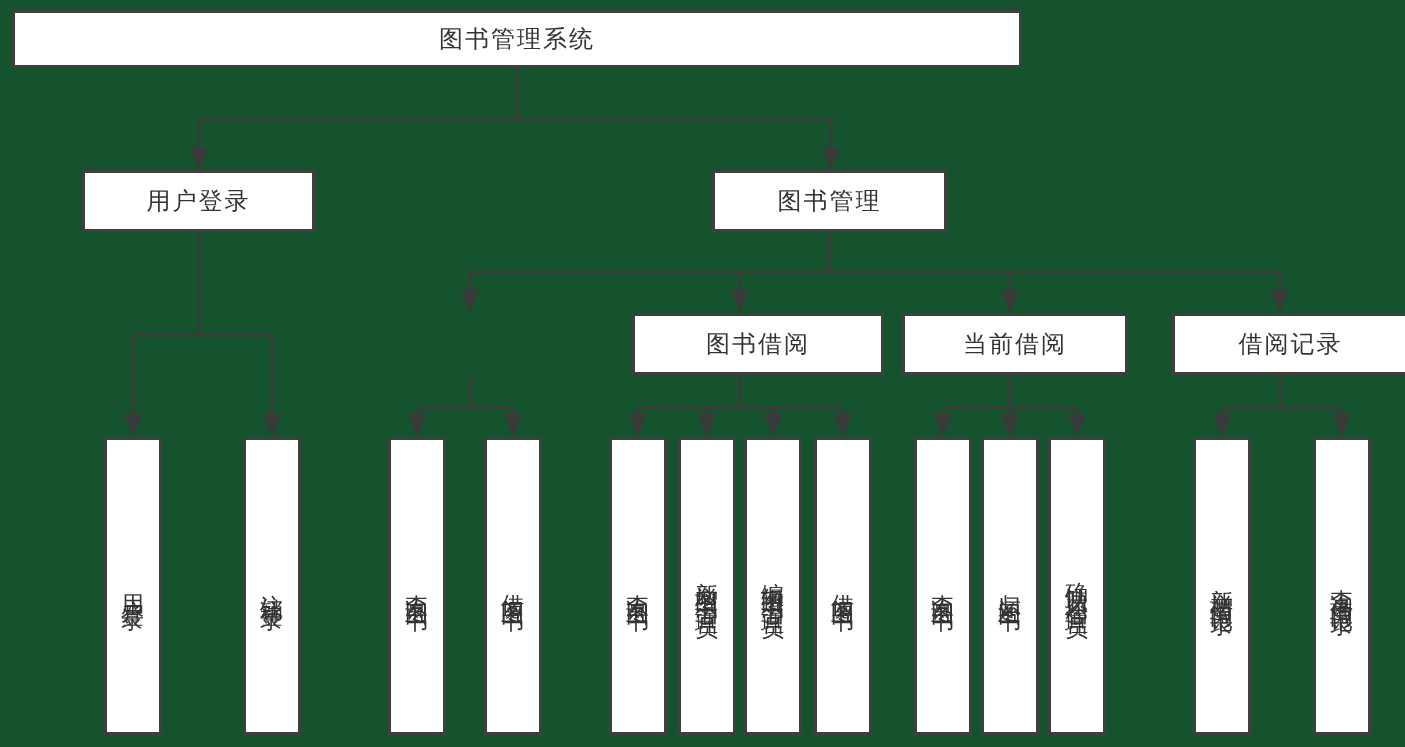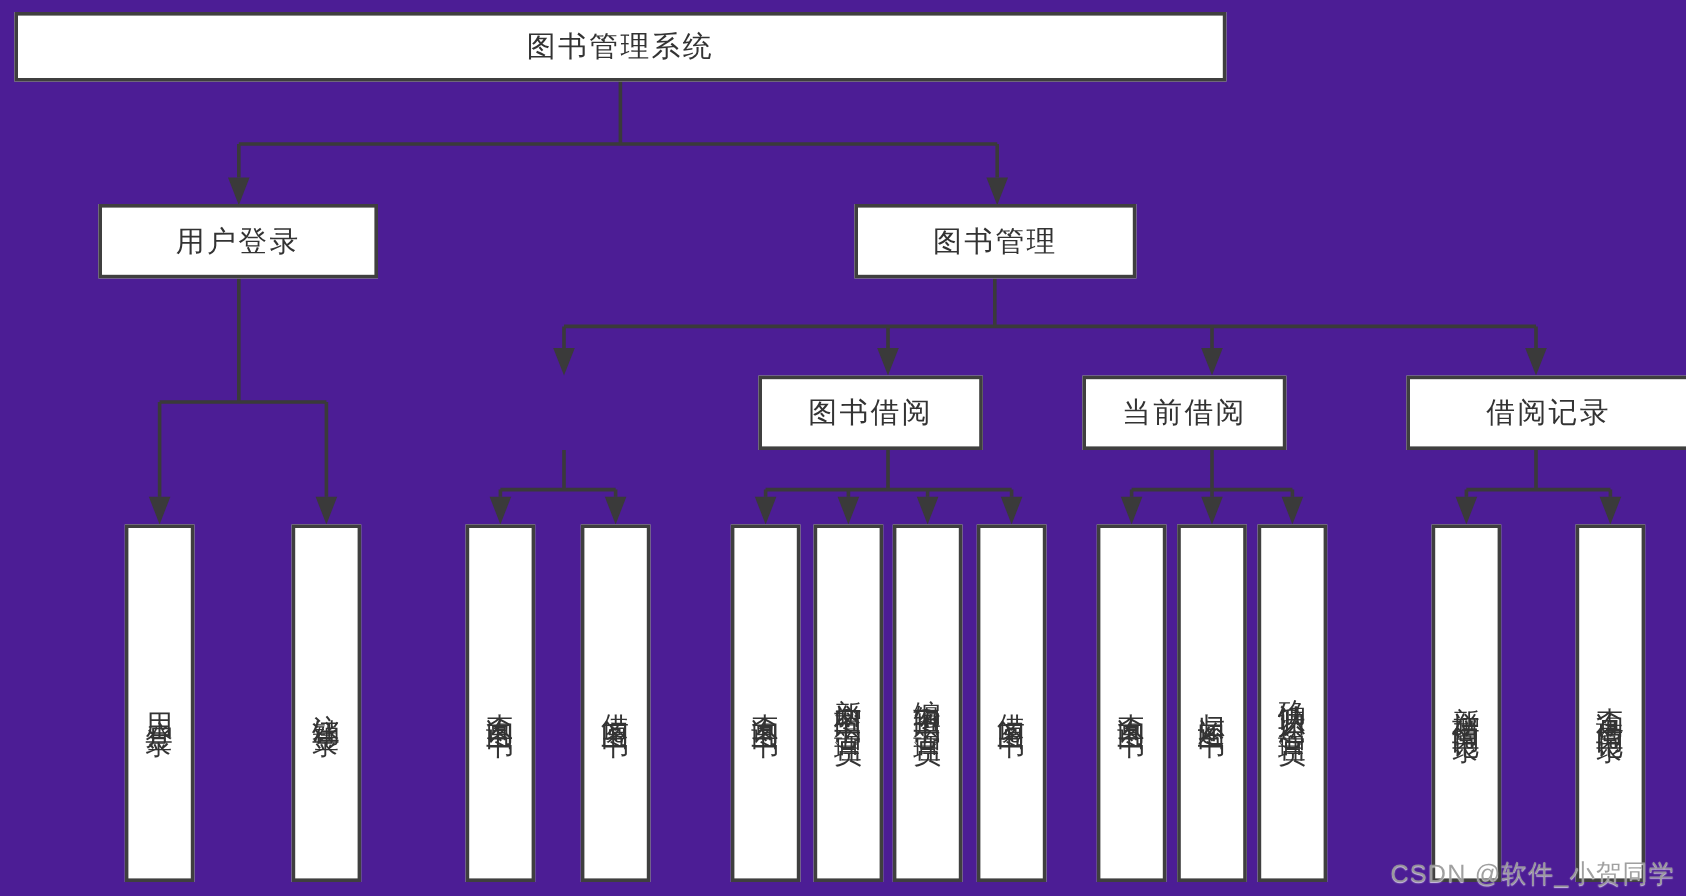--- a/index.html
+++ b/index.html
@@ -1,20 +1,20 @@
 <!DOCTYPE html>
 <html><head>
 <meta charset="utf-8">
 <style>
   html, body { margin:0; padding:0; background:#ffffff; }
   .canvas {
     position: relative;
     width: 1405px;
     height: 747px;
-    background: #4c1d95;
+    background: #14532d;
     font-family: "Liberation Sans", sans-serif;
     overflow: hidden;
   }
   svg.wires {
     position: absolute;
     left: 0; top: 0;
     width: 1405px; height: 747px;
     pointer-events: none;
   }
   svg.wires path { stroke:#3a3a3a; stroke-width:3; fill:none; }
@@ -42,22 +42,22 @@
     top: 437px;
     font-size: 23px;
   }
   
   #n-root      { left:12px;  top:10px;  width:1010px; height:58px; }
   
   #n-user-login{ left:82px;  top:170px; width:233px;  height:62px; }
   #n-book-mgmt { left:712px; top:170px; width:235px;  height:62px;text-align:center; }
   
   #n-sec-0 { left:362px;  top:313px; width:215px; height:62px; }
-  #n-sec-1 { left:632px;  top:313px; width:187px; height:62px; }
-  #n-sec-2 { left:902px;  top:313px; width:170px; height:62px; }
+  #n-sec-1 { left:632px;  top:313px; width:252px; height:62px; }
+  #n-sec-2 { left:902px;  top:313px; width:226px; height:62px; }
   #n-sec-3 { left:1172px; top:313px; width:237px; height:62px; }
   
   #n-l-ul-0 { left:104px; }
   #n-l-ul-1 { left:243px; }
   #n-l-s0-0 { left:388px; }
   #n-l-s0-1 { left:484px; }
   #n-l-s1-0 { left:609px; }
   #n-l-s1-1 { left:678px; }
   #n-l-s1-2 { left:744px; }
   #n-l-s1-3 { left:814px; }
@@ -145,15 +145,14 @@
   <div class="box vbox" id="n-l-s1-2">编辑图书（管理员）</div>
   <div class="box vbox" id="n-l-s1-3">借阅图书</div>
 
   <div class="box vbox" id="n-l-s2-0">查询图书</div>
   <div class="box vbox" id="n-l-s2-1">归还图书</div>
   <div class="box vbox" id="n-l-s2-2">确认归还（管理员）</div>
 
   <div class="box vbox" id="n-l-s3-0">新增借阅记录</div>
   <div class="box vbox" id="n-l-s3-1">查询借阅记录</div>
 
-  <div class="watermark">CSDN @软件_小贺同学</div>
 
 </div>
 
 </body></html>

